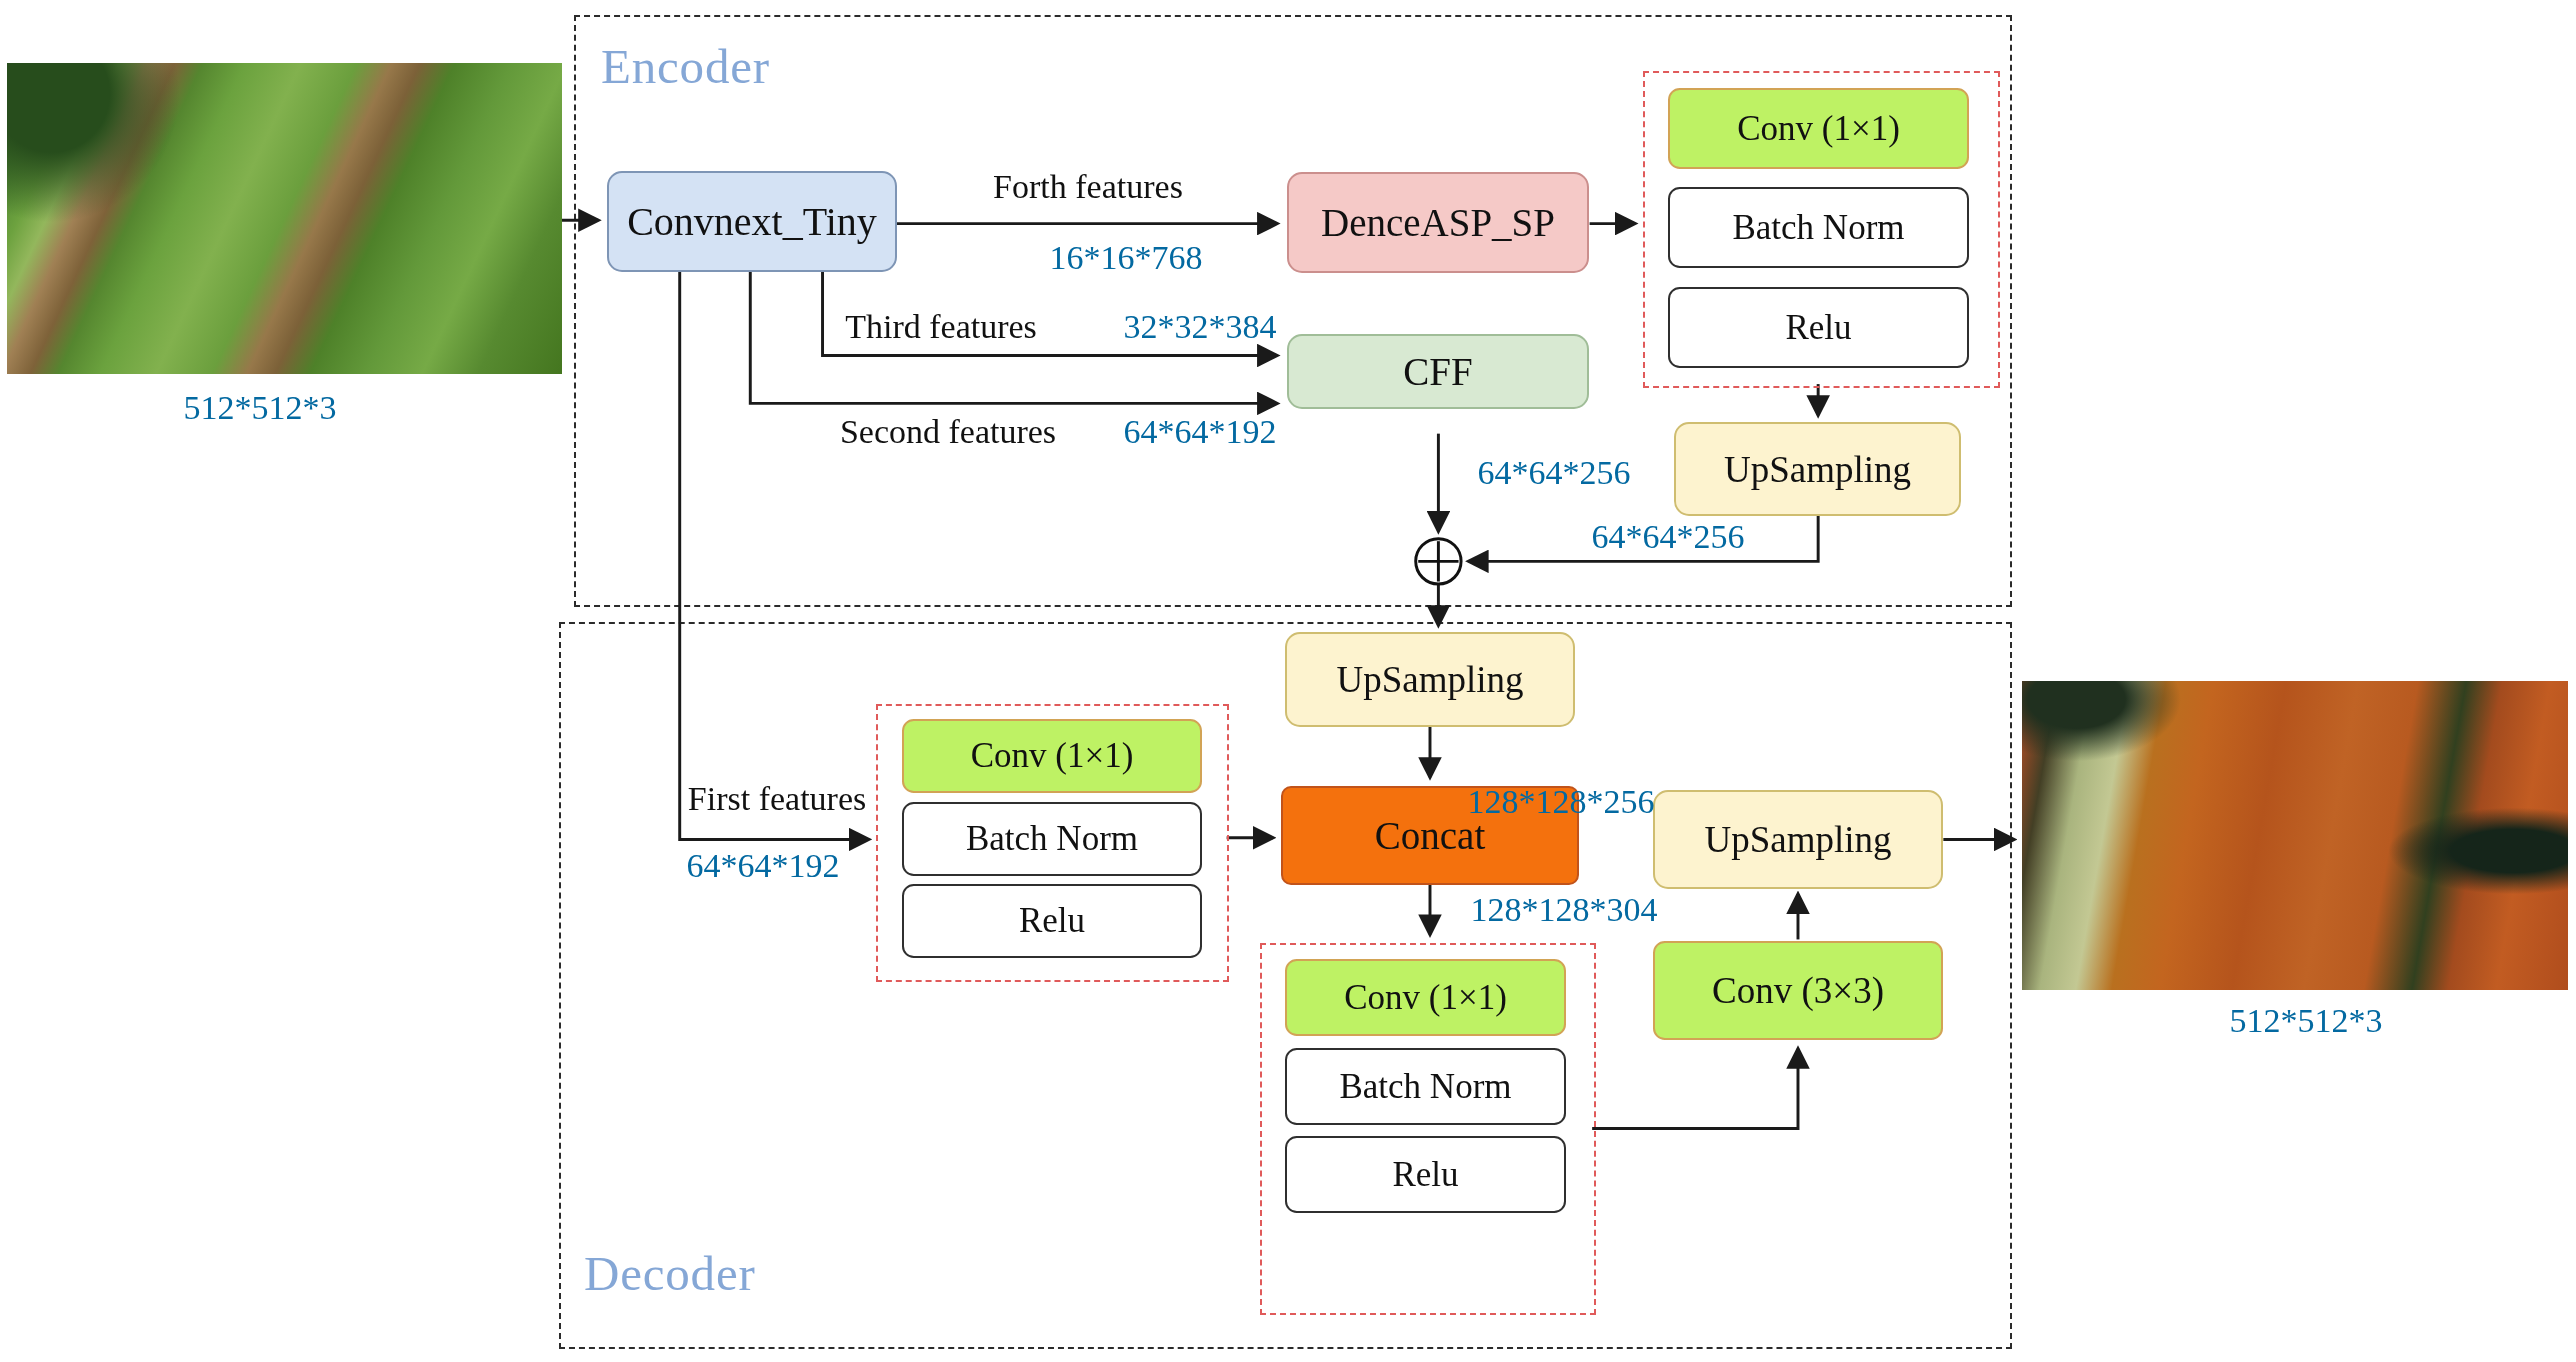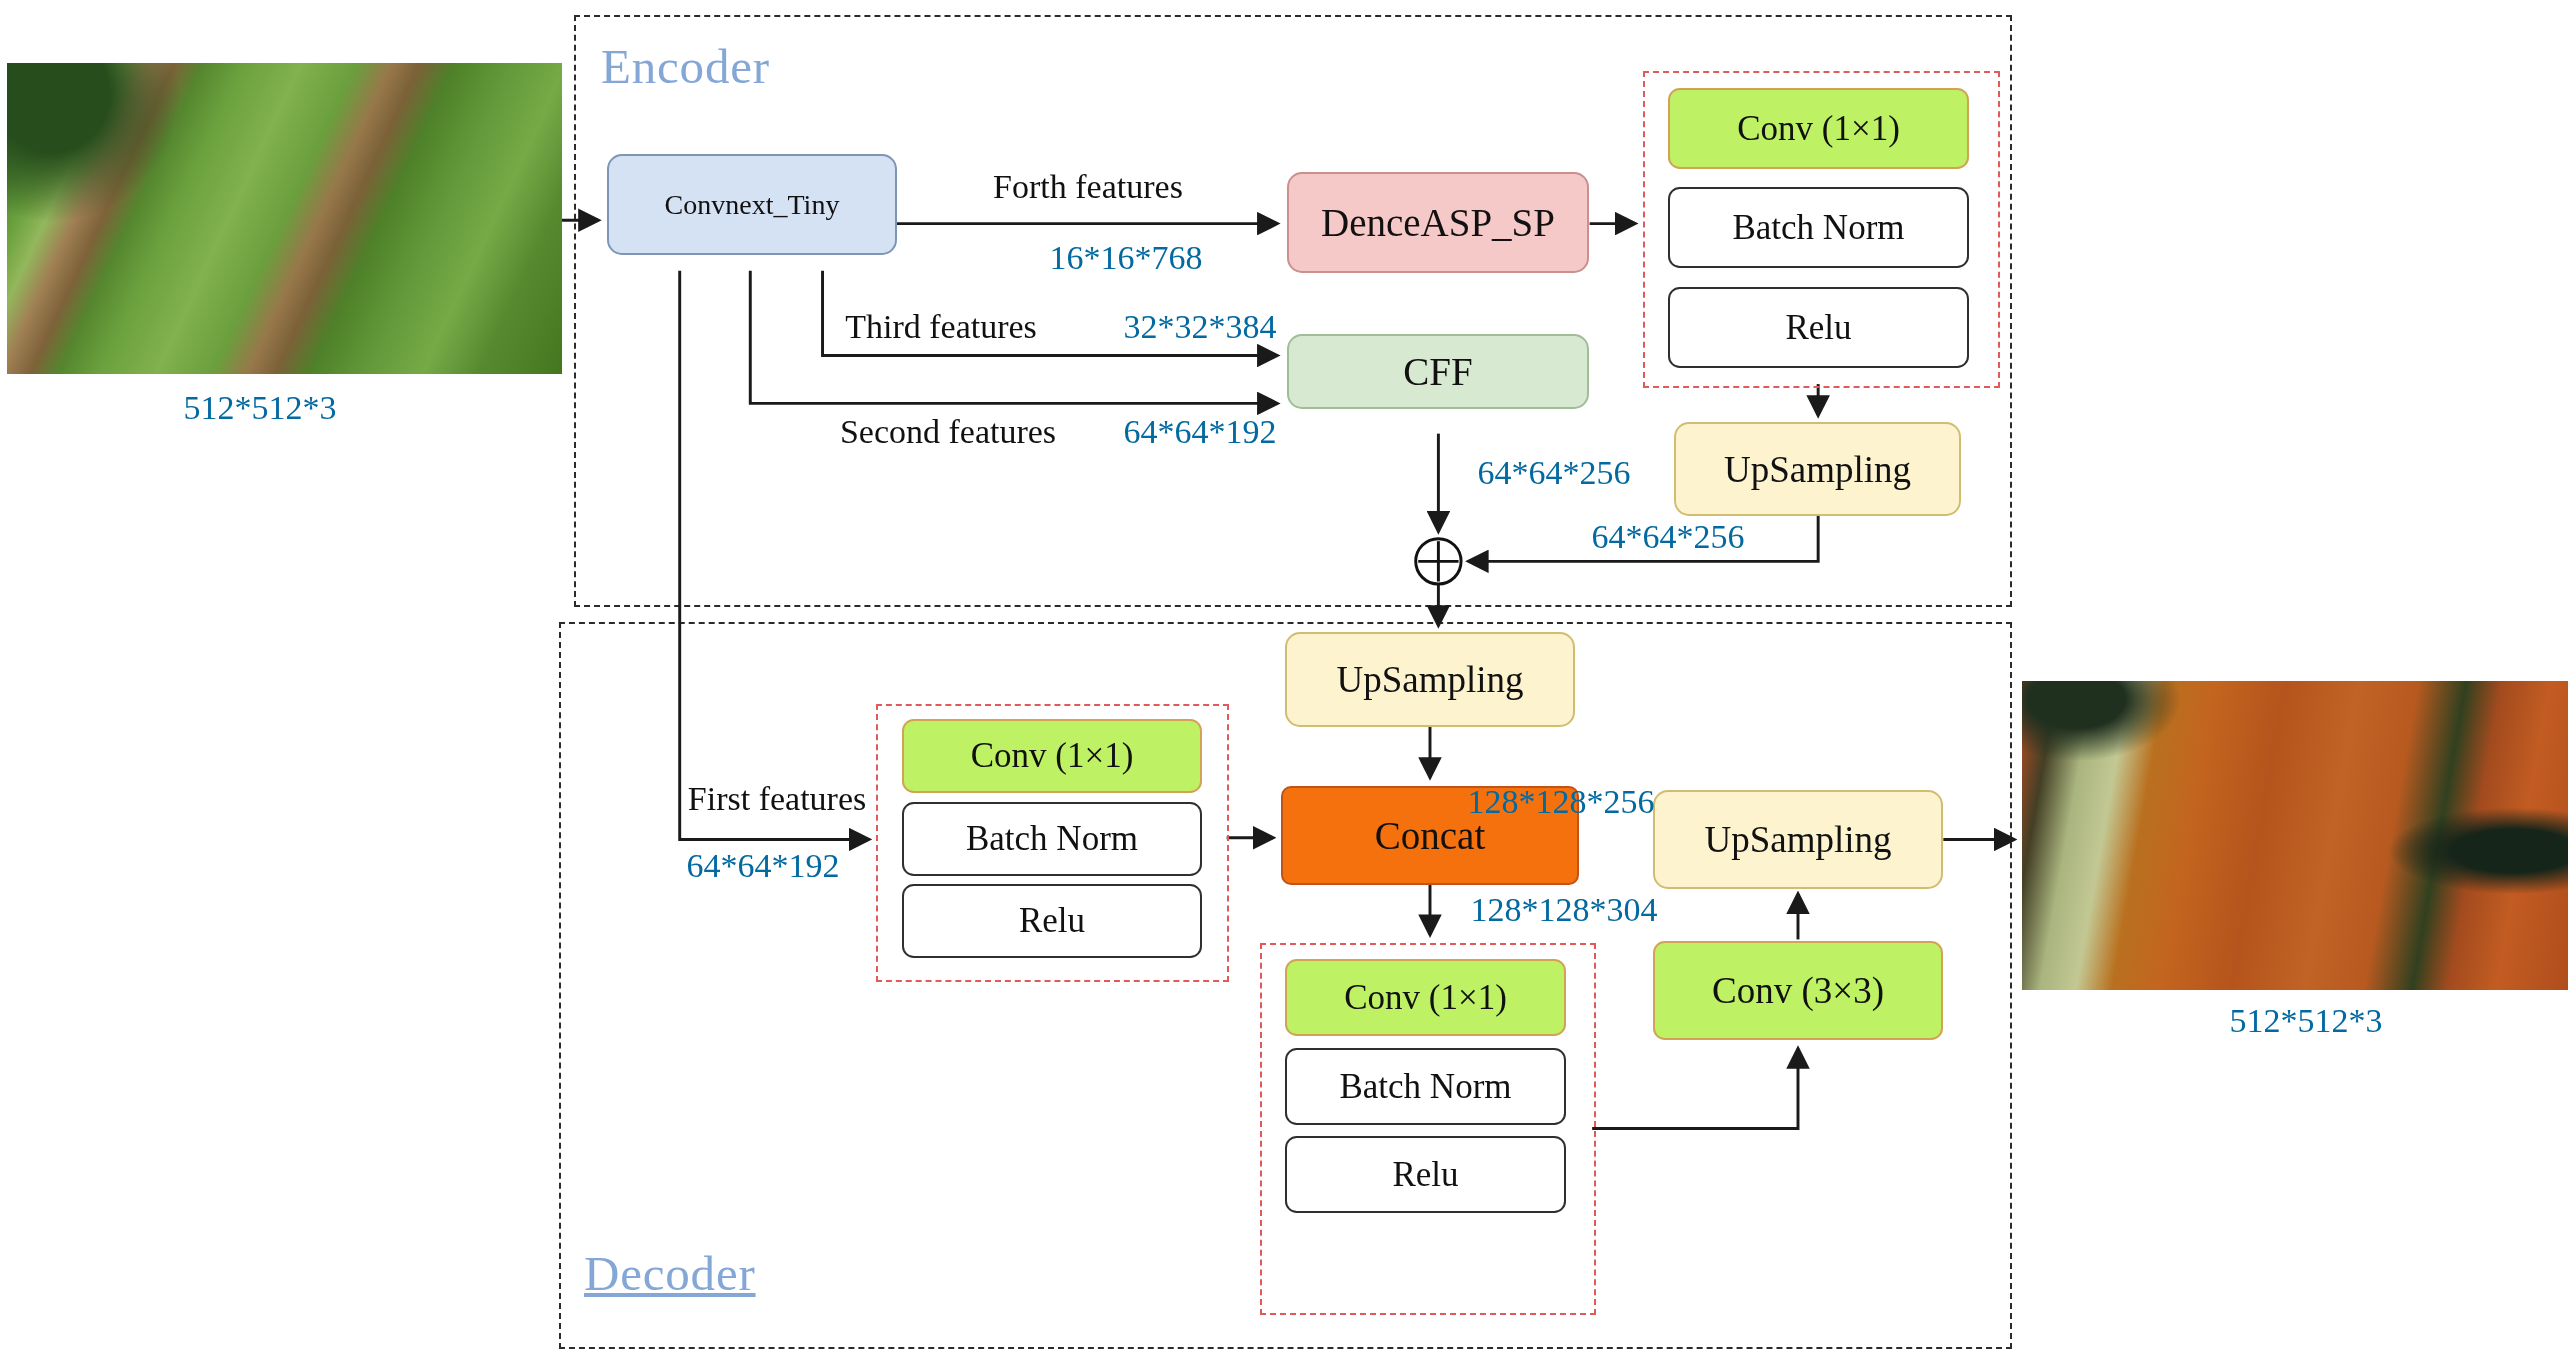--- a/index.html
+++ b/index.html
@@ -51,21 +51,21 @@
 </style>
 </head>
 <body>
 
 <div id="canvas">
 
   <div class="region" style="left:574px;top:15px;width:1434px;height:588px;"></div>
   <div class="region" style="left:559px;top:622px;width:1449px;height:723px;"></div>
 
   <div class="region-title" style="left:601px;top:38px;">Encoder</div>
-  <div class="region-title" style="left:584px;top:1245px;text-decoration:underline;">Decoder</div>
+  <div class="region-title" style="left:584px;top:1245px;">Decoder</div>
 
   <svg class="wires" width="2576" height="1363" viewBox="0 0 3066 1622">
     <defs>
       <marker id="ah" viewBox="0 0 10 10" refX="8.5" refY="5" markerWidth="8" markerHeight="8" orient="auto">
         <path d="M0,0 L10,5 L0,10 Z" fill="#1a1a1a"></path>
       </marker>
     </defs>
     <g stroke="#1a1a1a" stroke-width="3.5" fill="none">
       <path d="M 668 262 H 712" marker-end="url(#ah)"></path>
       <path d="M 1065 266 H 1520" marker-end="url(#ah)"></path>
@@ -90,21 +90,21 @@
       <line x1="1712" y1="644" x2="1712" y2="692" stroke="#111111" stroke-width="3.5"></line>
     </g>
   </svg>
 
   <div id="input-photo" class="photo" style="left:6.7px;top:63px;width:555px;height:311px;"></div>
   <div class="dim" style="left:260px;top:389px;">512*512*3</div>
 
   <div id="output-photo" class="photo" style="left:2022px;top:681px;width:546px;height:309px;"></div>
   <div class="dim" style="left:2306px;top:1002px;">512*512*3</div>
 
-  <div class="node blue" style="left:607px;top:154px;width:290px;height:101px;font-size:28px;">Convnext_Tiny</div>
+  <div class="node blue" style="left:607px;top:171px;width:290px;height:101px;font-size:40px;">Convnext_Tiny</div>
   <div class="node pink" style="left:1287px;top:172px;width:302px;height:101px;">DenceASP_SP</div>
   <div class="node green" style="left:1287px;top:334px;width:302px;height:75px;">CFF</div>
 
   <div class="redstack" style="left:1643px;top:71px;width:353px;height:313px;"></div>
   <div class="node peach" style="left:1668px;top:88px;width:301px;height:81px;">Conv (1×1)</div>
   <div class="node white" style="left:1668px;top:187px;width:301px;height:81px;">Batch Norm</div>
   <div class="node white" style="left:1668px;top:287px;width:301px;height:81px;">Relu</div>
 
   <div class="node cream" style="left:1674px;top:422px;width:287px;height:94px;">UpSampling</div>
 

